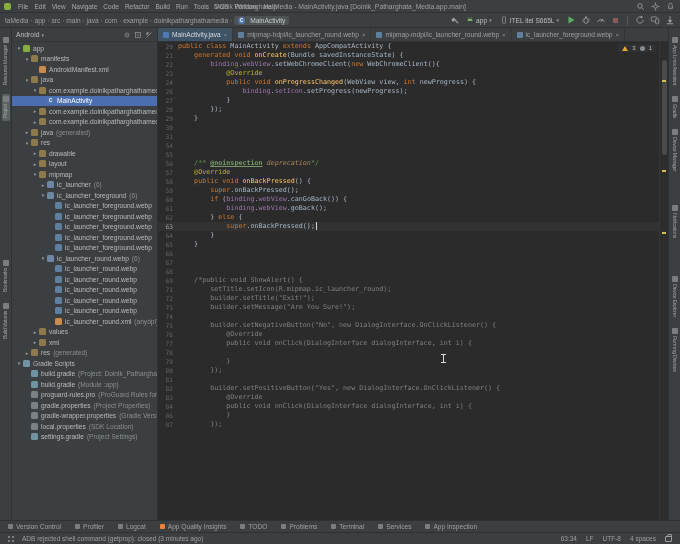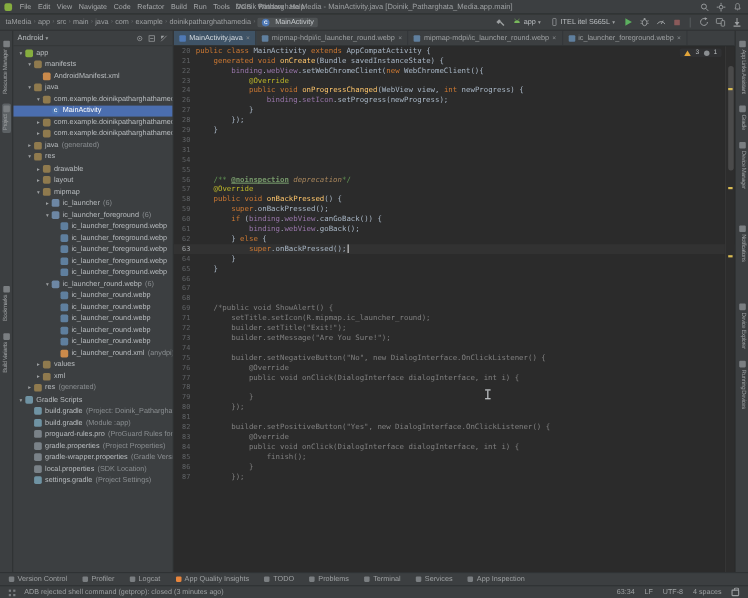--- a/index.html
+++ b/index.html
@@ -554,21 +554,20 @@
             <div class="code-line"><span class="gutter">75</span><span class="code"><span class="c-cmt">        builder.setNegativeButton("No", new DialogInterface.OnClickListener() {</span></span></div>
             <div class="code-line"><span class="gutter">76</span><span class="code"><span class="c-cmt">            @Override</span></span></div>
             <div class="code-line"><span class="gutter">77</span><span class="code"><span class="c-cmt">            public void onClick(DialogInterface dialogInterface, int i) {</span></span></div>
             <div class="code-line"><span class="gutter">78</span><span class="code"><span class="c-cmt"></span></span></div>
             <div class="code-line"><span class="gutter">79</span><span class="code"><span class="c-cmt">            }</span></span></div>
             <div class="code-line"><span class="gutter">80</span><span class="code"><span class="c-cmt">        });</span></span></div>
             <div class="code-line"><span class="gutter">81</span><span class="code"><span class="c-cmt"></span></span></div>
             <div class="code-line"><span class="gutter">82</span><span class="code"><span class="c-cmt">        builder.setPositiveButton("Yes", new DialogInterface.OnClickListener() {</span></span></div>
             <div class="code-line"><span class="gutter">83</span><span class="code"><span class="c-cmt">            @Override</span></span></div>
             <div class="code-line"><span class="gutter">84</span><span class="code"><span class="c-cmt">            public void onClick(DialogInterface dialogInterface, int i) {</span></span></div>
-            <div class="code-line"><span class="gutter">85</span><span class="code"><span class="c-cmt">                finish();</span></span></div>
             <div class="code-line"><span class="gutter">86</span><span class="code"><span class="c-cmt">            }</span></span></div>
             <div class="code-line"><span class="gutter">87</span><span class="code"><span class="c-cmt">        });</span></span></div>
           </div>
         <div class="inspection">
           <span class="warn-tri"></span>
           <span>3</span>
           <span class="weak-dot"></span>
           <span>1</span>
         </div>
         <div class="error-stripe">

